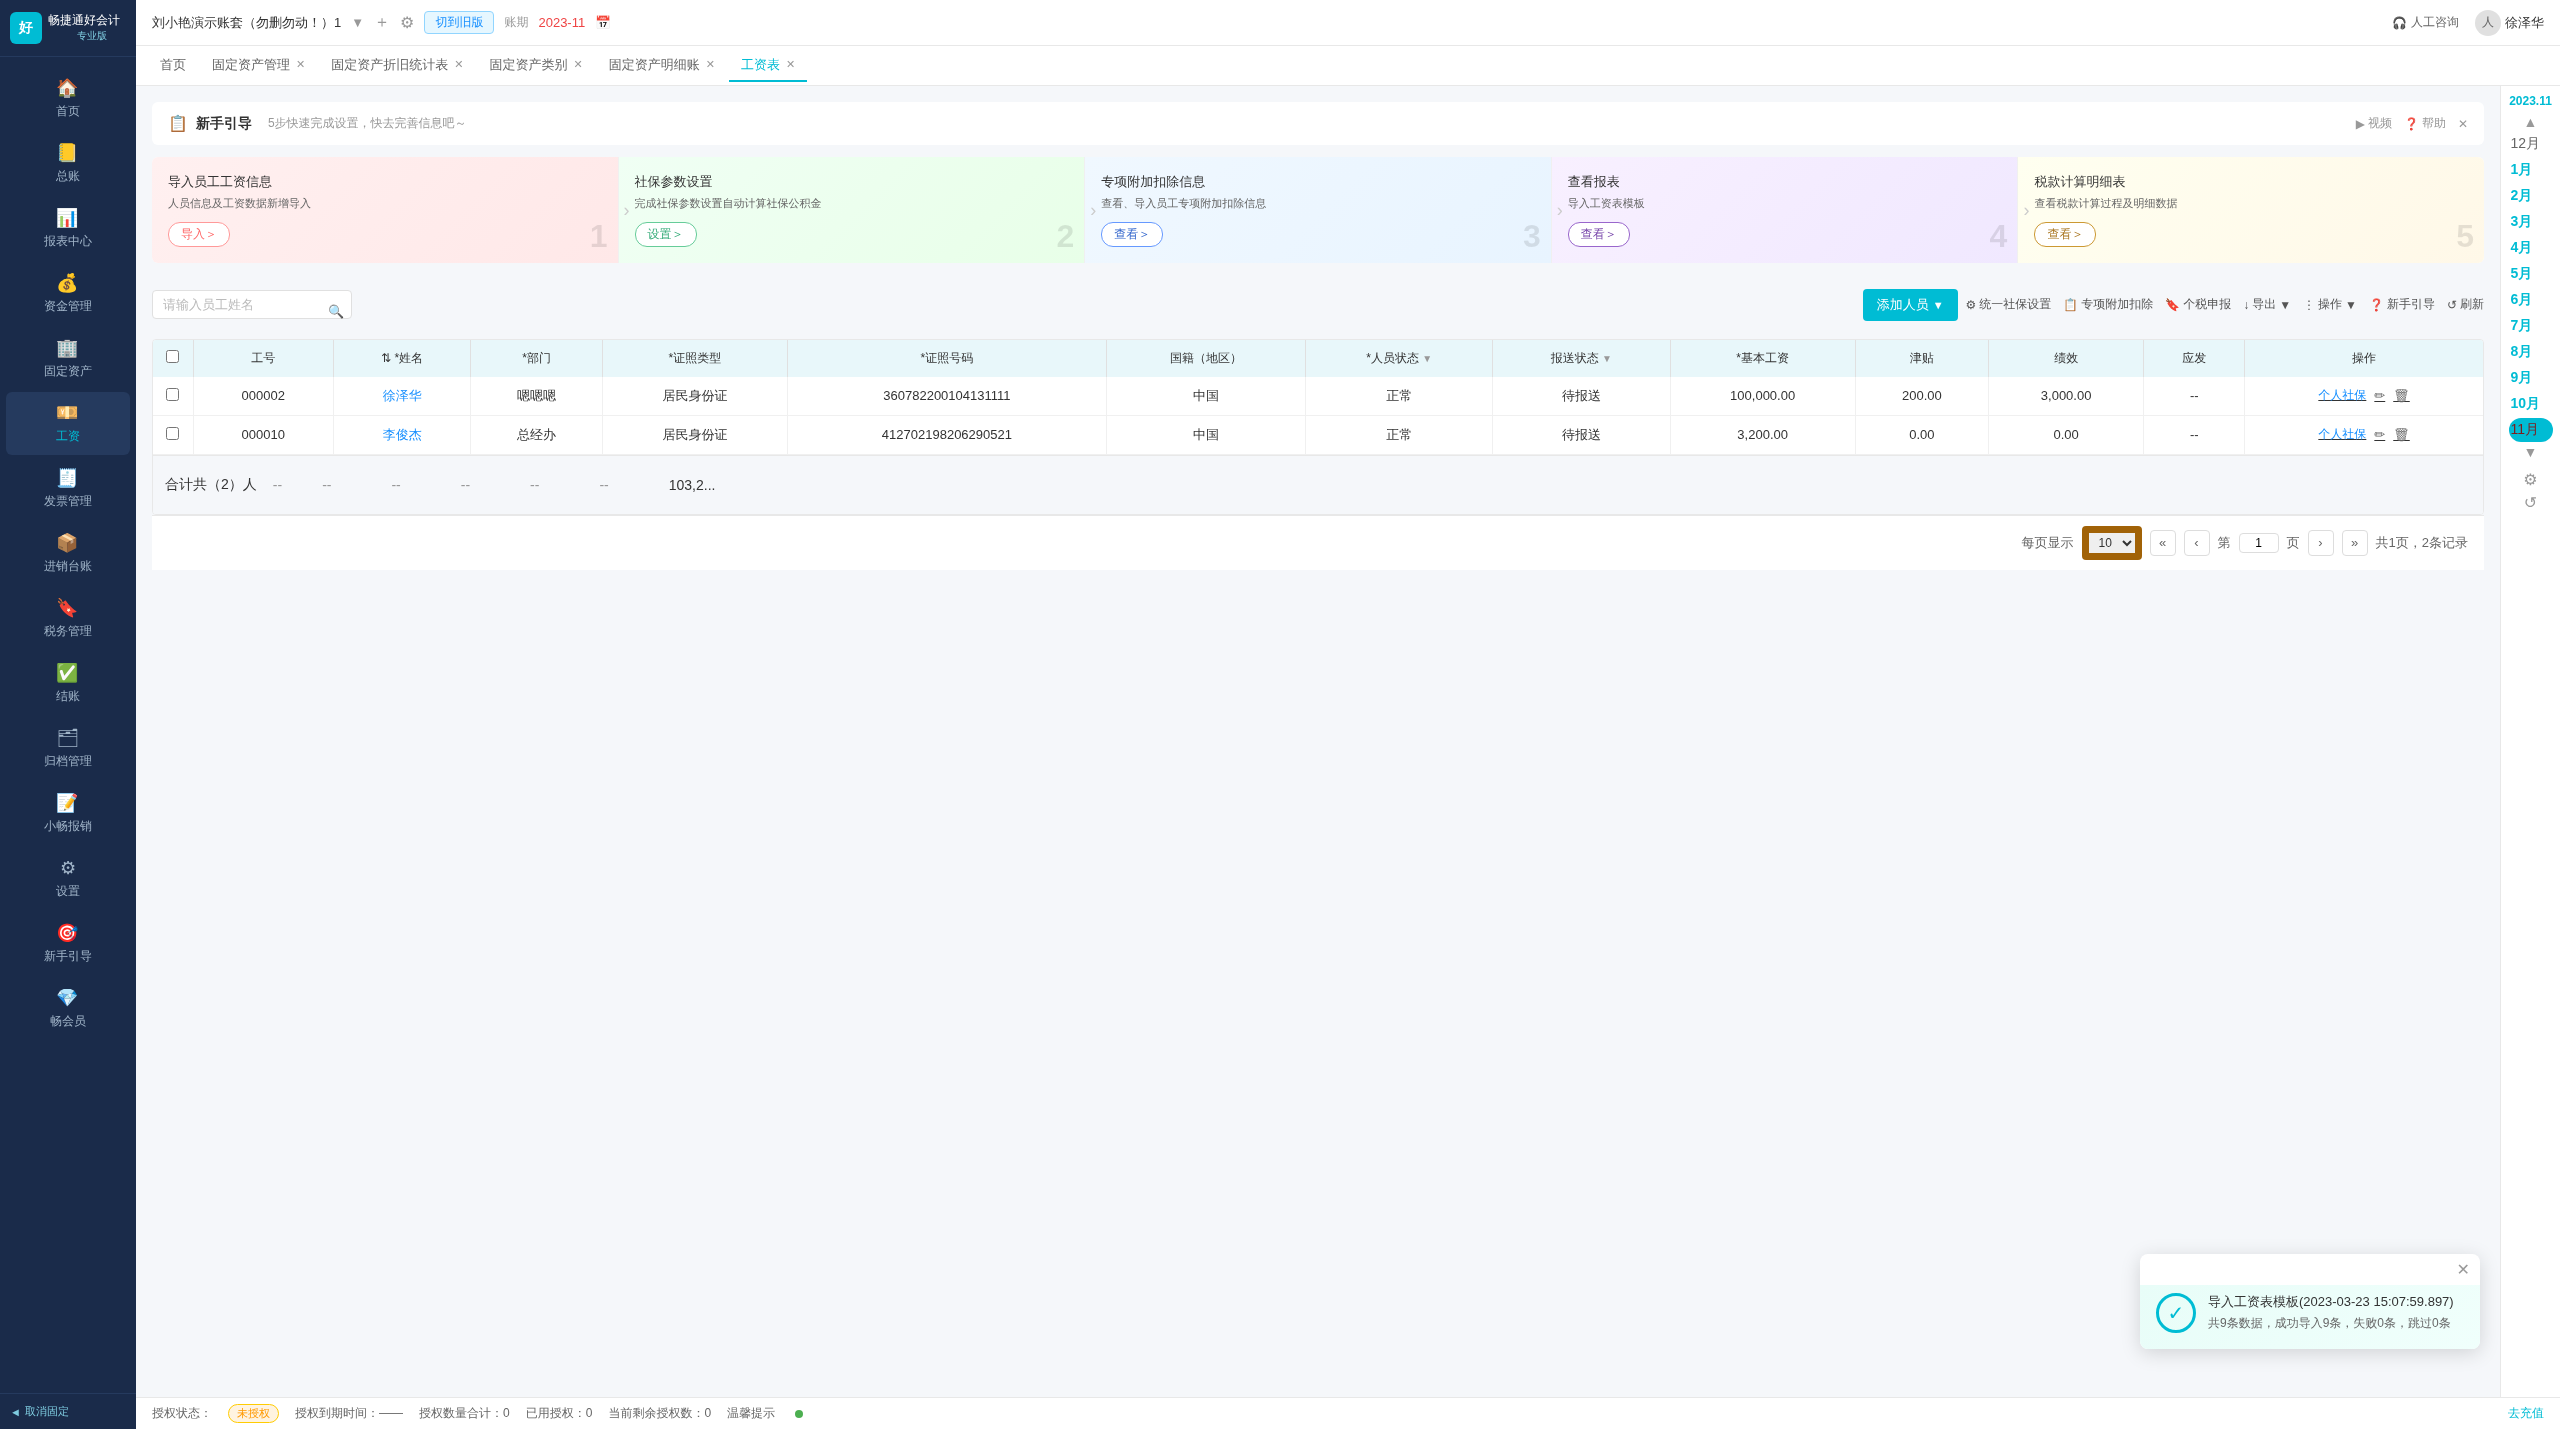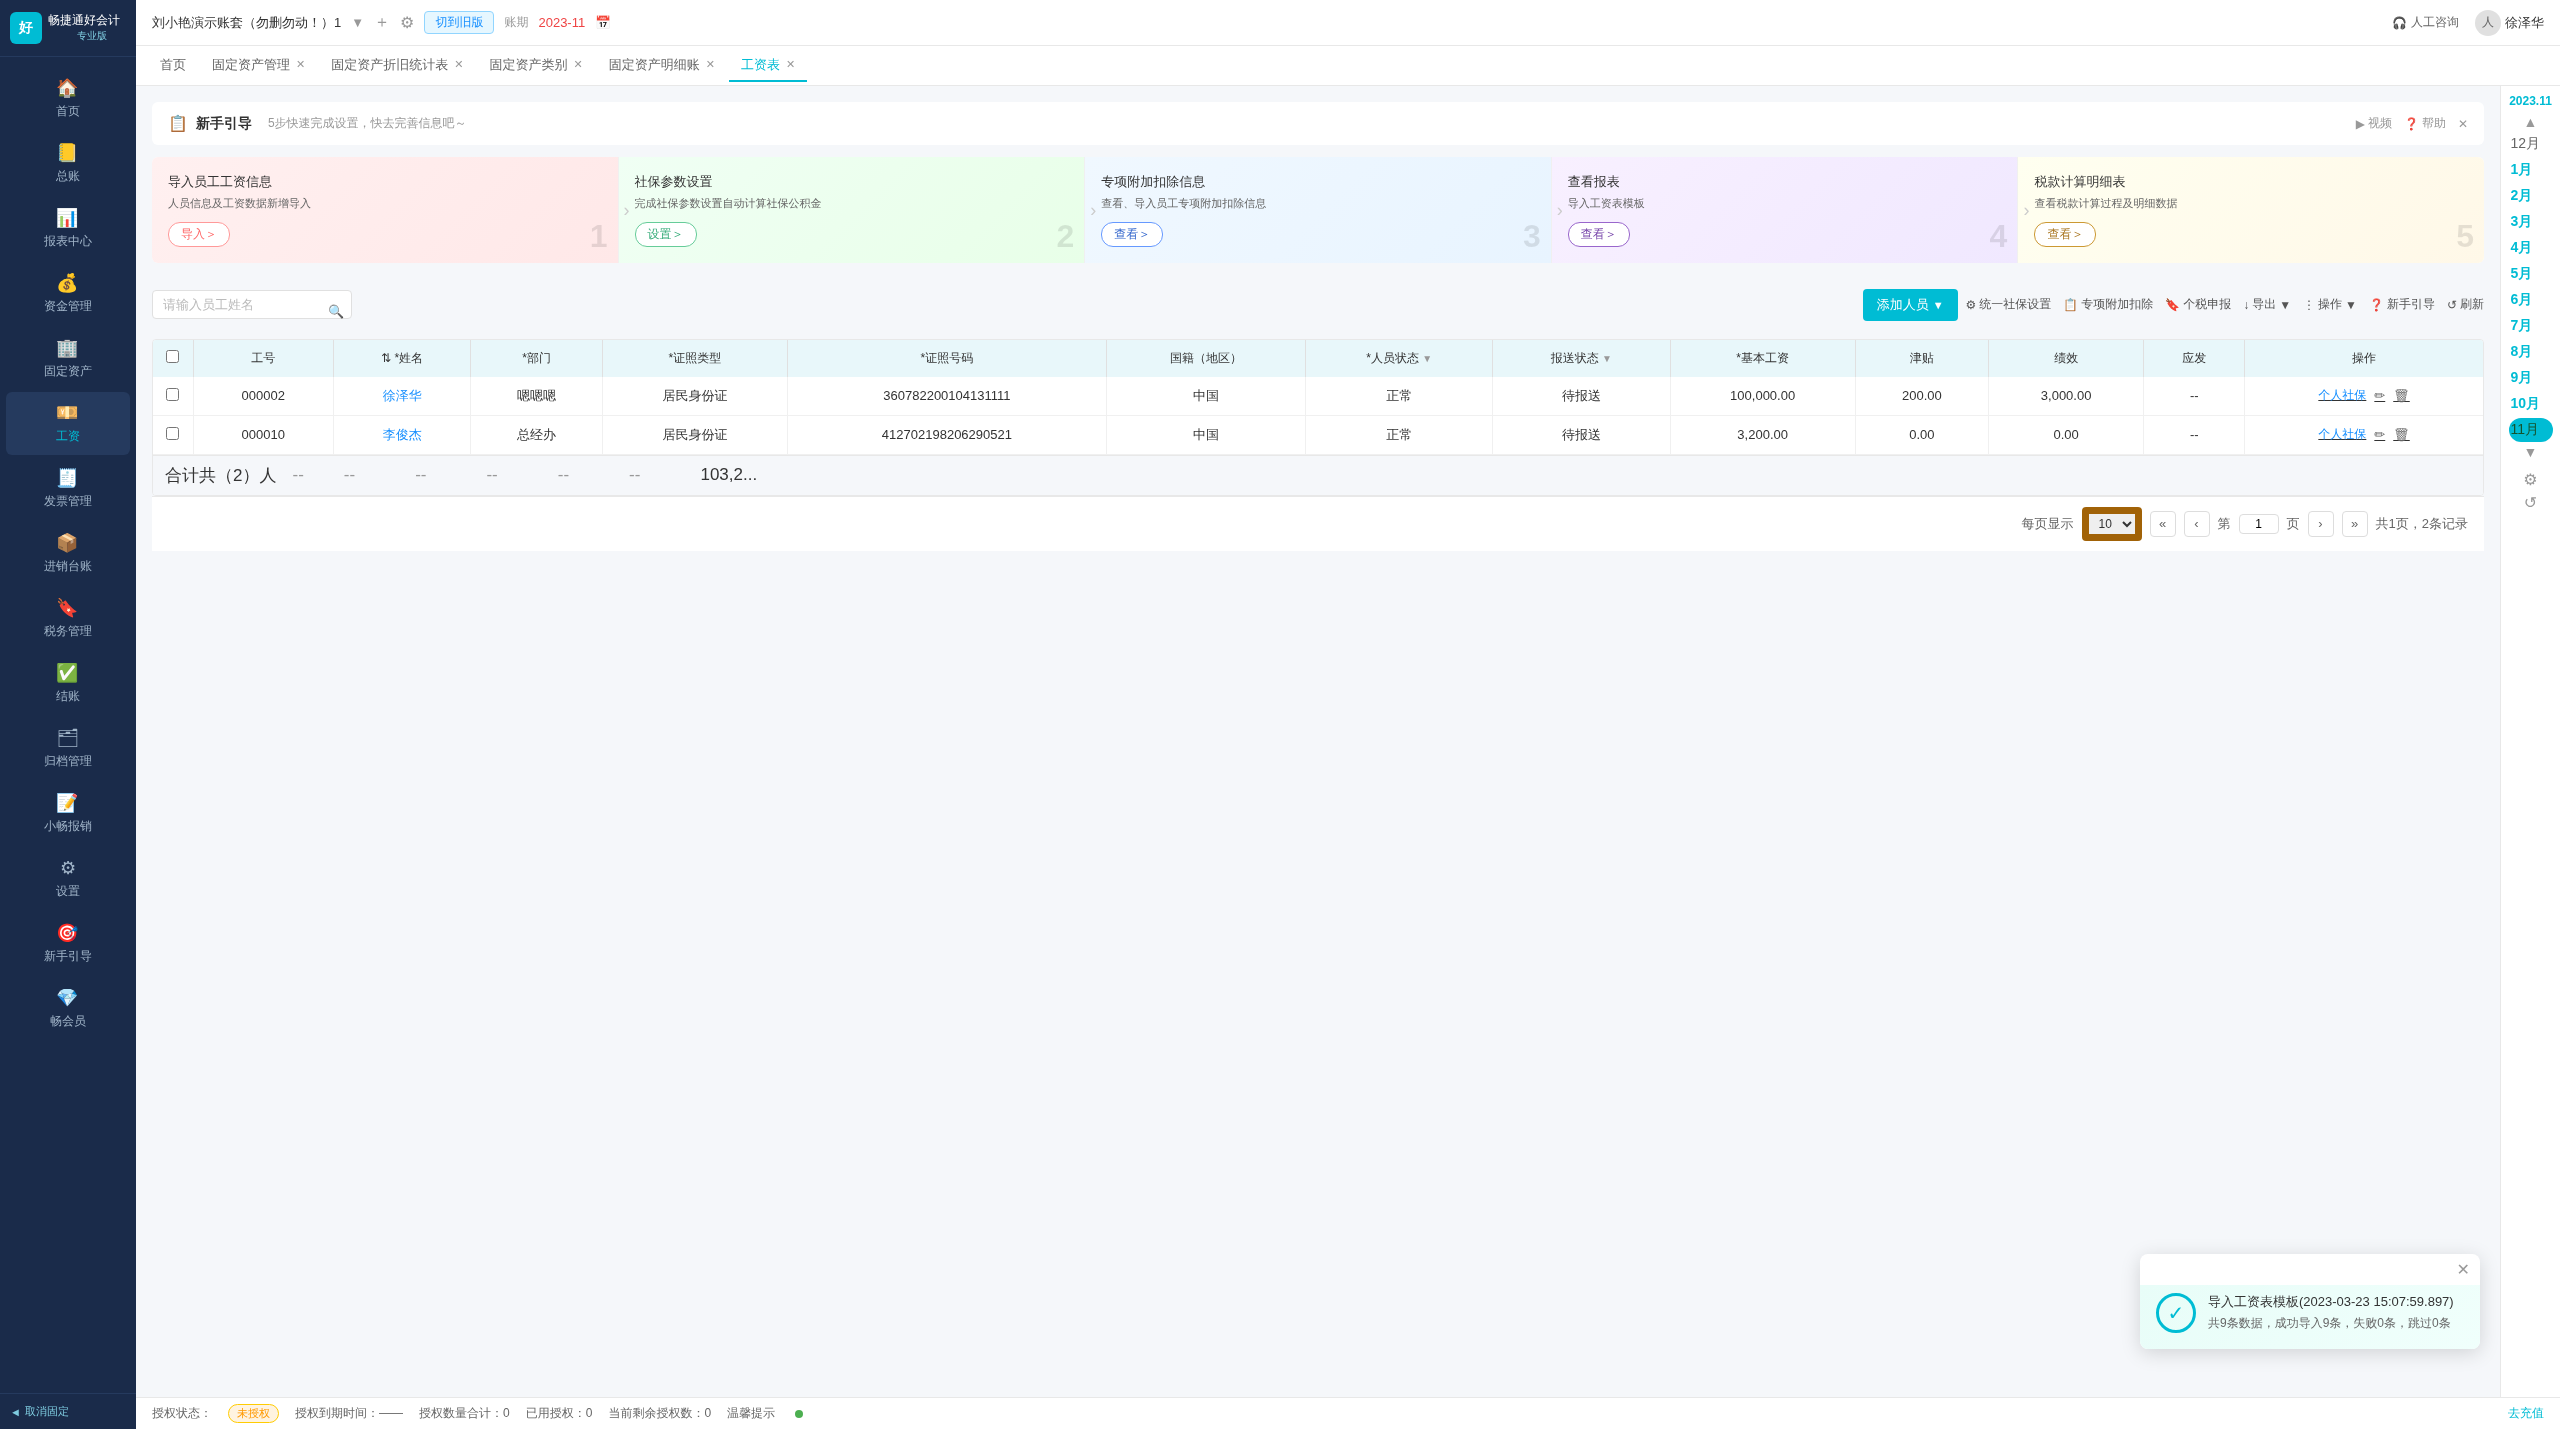--- a/index.html
+++ b/index.html
@@ -153,21 +153,21 @@
     .calendar-months { display: flex; flex-direction: column; gap: 2px; width: 100%; align-items: center; }
     .cal-month {
       width: 44px;
       padding: 3px 2px;
       cursor: pointer;
       color: #666;
       border-radius: 4px;
       font-size: 14px;
     }
     .cal-month.current-year { color: #00bcd4; font-weight: bold; }
-    .cal-month.active { background: #00bcd4; color: #14532d; border-radius: 12px; }
+    .cal-month.active { background: #00bcd4; color: #7f1d1d; border-radius: 12px; }
 
     
     .main-content { flex: 1; padding: 16px; overflow: auto; }
 
     
     .guide-bar {
       background: white;
       border-radius: 6px;
       padding: 12px 16px;
       margin-bottom: 12px;
@@ -311,24 +311,24 @@
     .td-operation { display: flex; align-items: center; gap: 8px; justify-content: center; text-decoration: underline; }
     .op-link { color: #1890ff; cursor: pointer; font-size: 12px; }
     .op-icon { color: #666; cursor: pointer; font-size: 13px; }
     .checkbox-col { width: 40px; }
     .th-sort { display: inline-flex; align-items: center; gap: 3px; }
     .filter-icon { color: #999; font-size: 10px; cursor: pointer; }
 
     
     .table-footer {
       background: #f5f7fa;
-      padding: 8px 12px;
-      display: flex;
-      align-items: center;
-      font-size: 17px;
+      padding: 20px 12px;
+      display: flex;
+      align-items: center;
+      font-size: 14px;
       color: #666;
       border-top: 1px solid #e8e8e8;
     }
     .footer-total { color: #333; font-weight: 500; }
 
     
     .pagination {
       display: flex;
       align-items: center;
       justify-content: flex-end;

